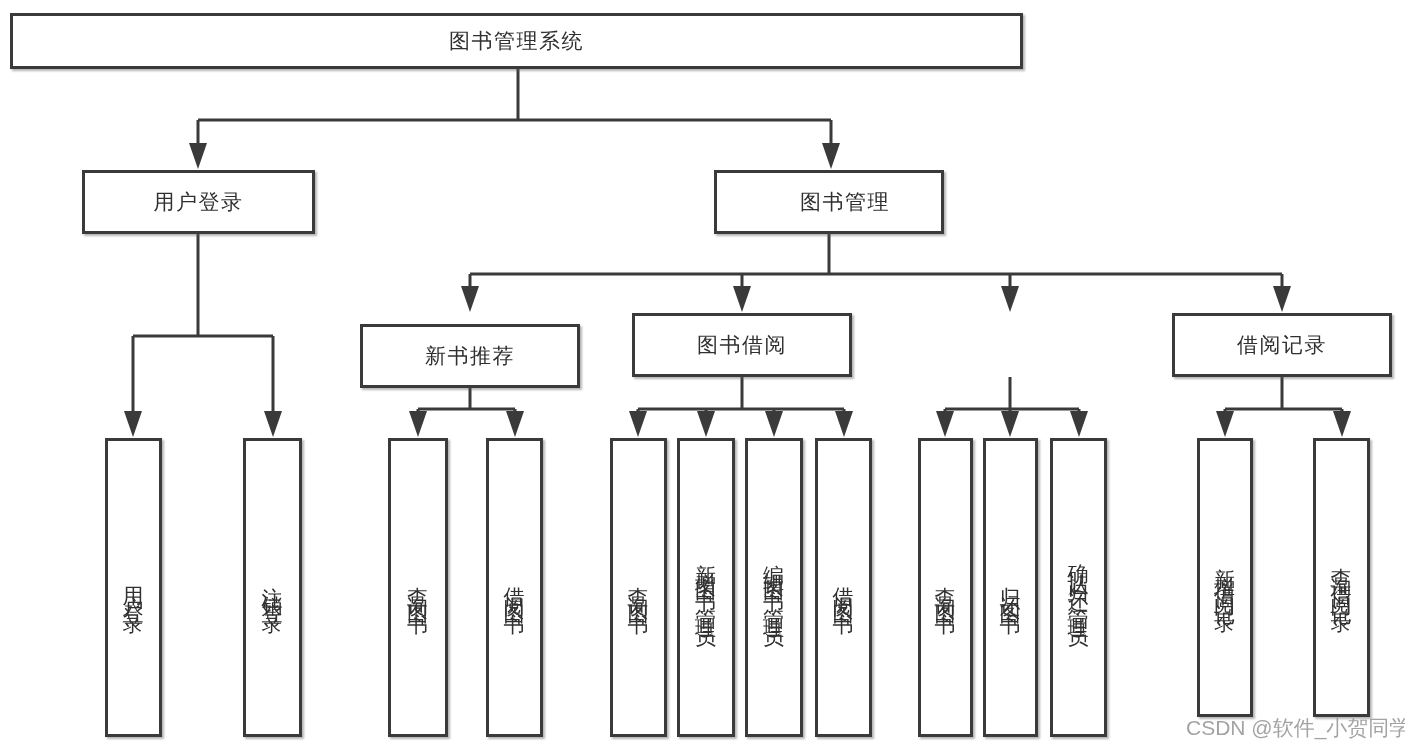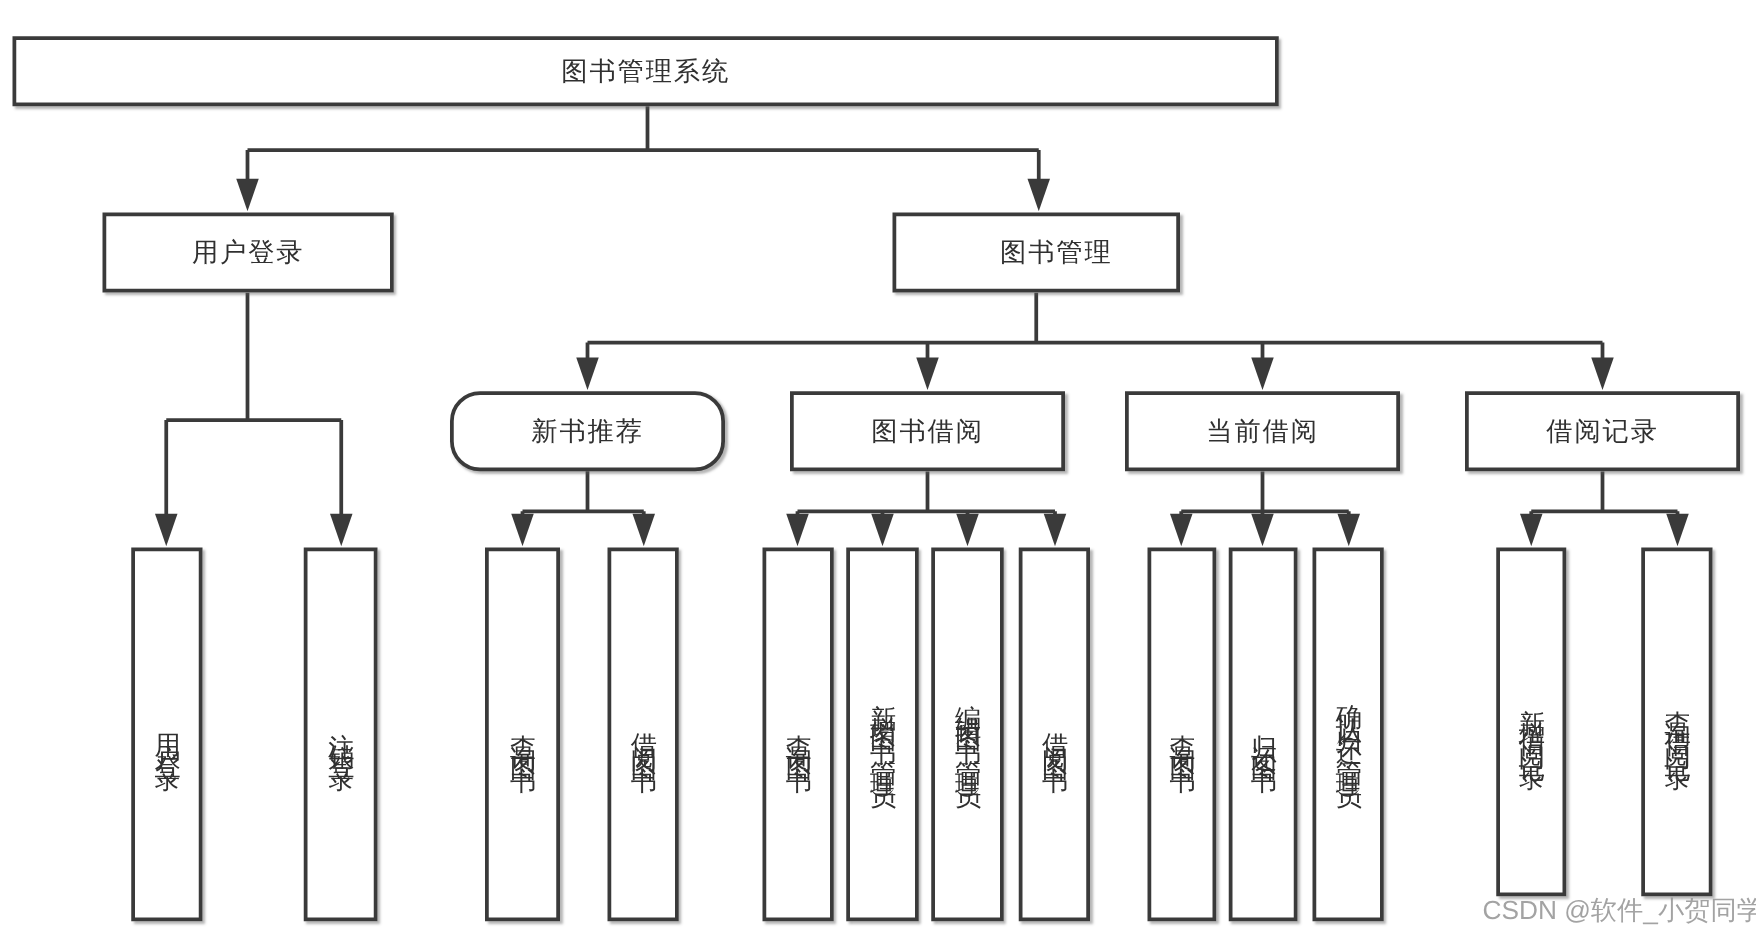--- a/index.html
+++ b/index.html
@@ -72,39 +72,36 @@
         <polygon points="765,411 783,411 774,437" fill="#3a3a3a"></polygon>
         <polygon points="835,411 853,411 844,437" fill="#3a3a3a"></polygon>
         <polygon points="936,411 954,411 945,437" fill="#3a3a3a"></polygon>
         <polygon points="1001,411 1019,411 1010,437" fill="#3a3a3a"></polygon>
         <polygon points="1070,411 1088,411 1079,437" fill="#3a3a3a"></polygon>
         <polygon points="1216,411 1234,411 1225,437" fill="#3a3a3a"></polygon>
         <polygon points="1333,411 1351,411 1342,437" fill="#3a3a3a"></polygon>
       </g>
   </svg>
 
-  <div class="node hbox" style="left:10px;top:29px;width:1013px;height:56px;">
+  <div class="node hbox" style="left:10px;top:13px;width:1013px;height:56px;">
     <span>图书管理系统</span>
   </div>
 
   <div class="node hbox" style="left:82px;top:170px;width:233px;height:64px;">
     <span>用户登录</span>
   </div>
   <div class="node hbox" style="left:714px;top:170px;width:230px;height:64px;padding-left:32px;">
     <span>图书管理</span>
   </div>
 
-  <div class="node hbox" style="left:360px;top:313px;width:220px;height:64px;border-radius:24px;">
+  <div class="node hbox" style="left:360px;top:324px;width:220px;height:64px;">
     <span>新书推荐</span>
   </div>
   <div class="node hbox" style="left:632px;top:313px;width:220px;height:64px;">
     <span>图书借阅</span>
-  </div>
-  <div class="node hbox" style="left:900px;top:313px;width:220px;height:64px;">
-    <span>当前借阅</span>
   </div>
   <div class="node hbox" style="left:1172px;top:313px;width:220px;height:64px;">
     <span>借阅记录</span>
   </div>
 
   <div class="node vbox" style="left:105px;top:438px;width:57px;height:299px;">
     <span class="vtext">用户登录</span>
   </div>
   <div class="node vbox" style="left:243px;top:438px;width:59px;height:299px;">
     <span class="vtext">注销登录</span>

